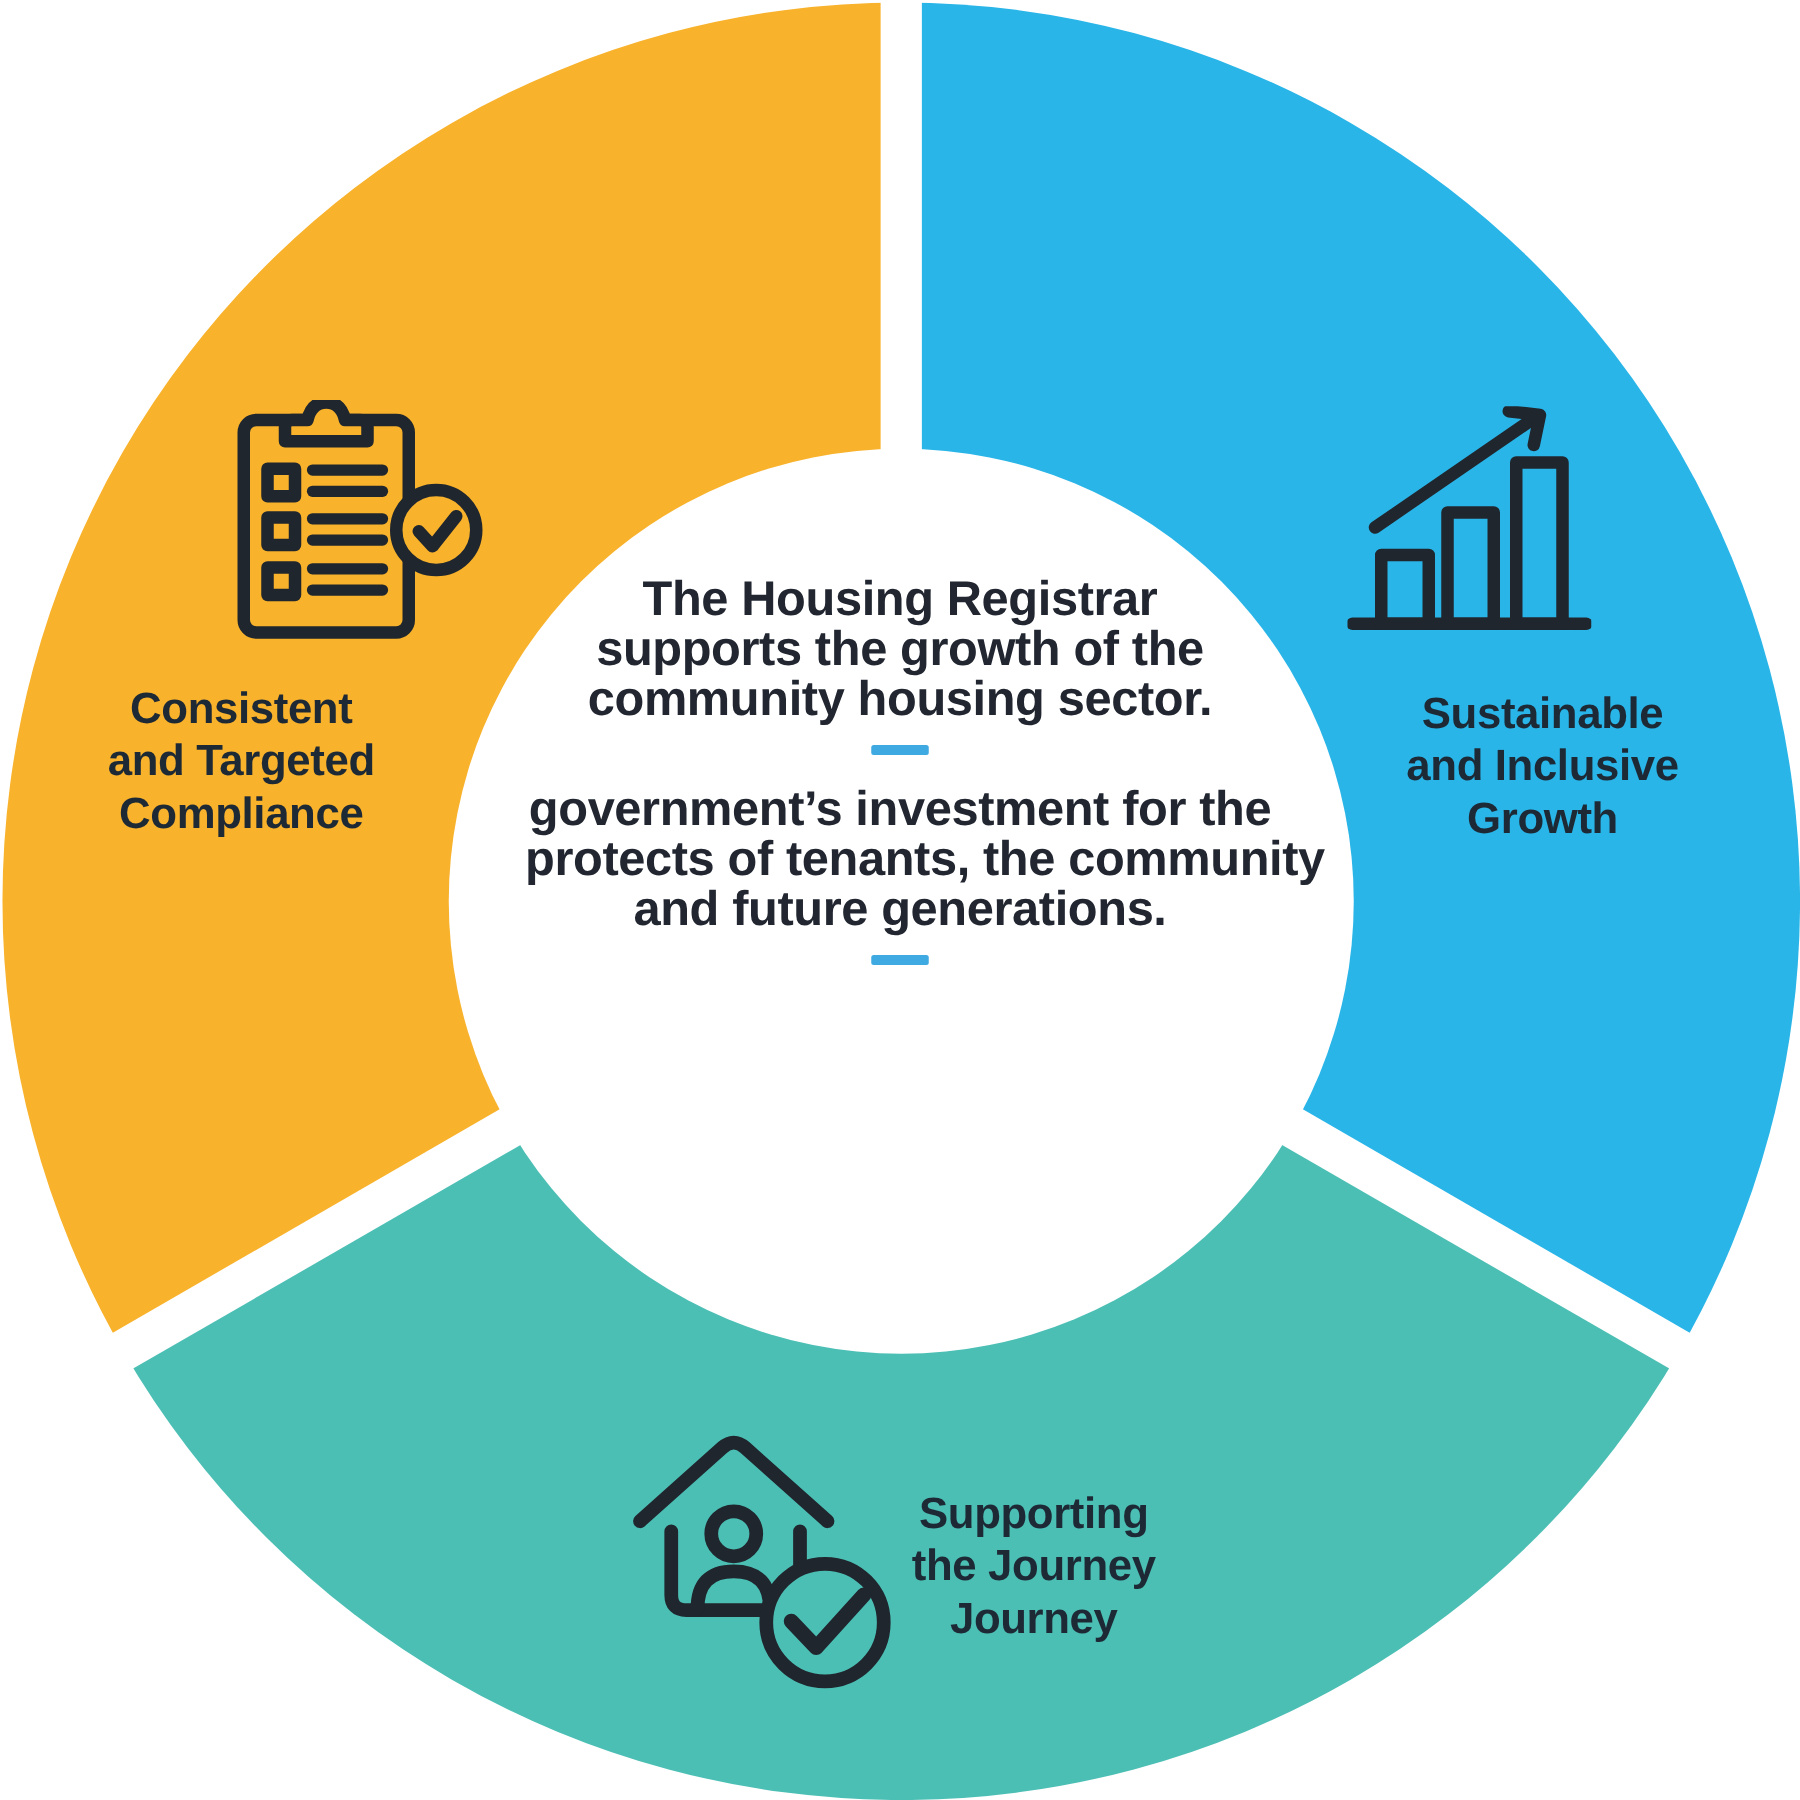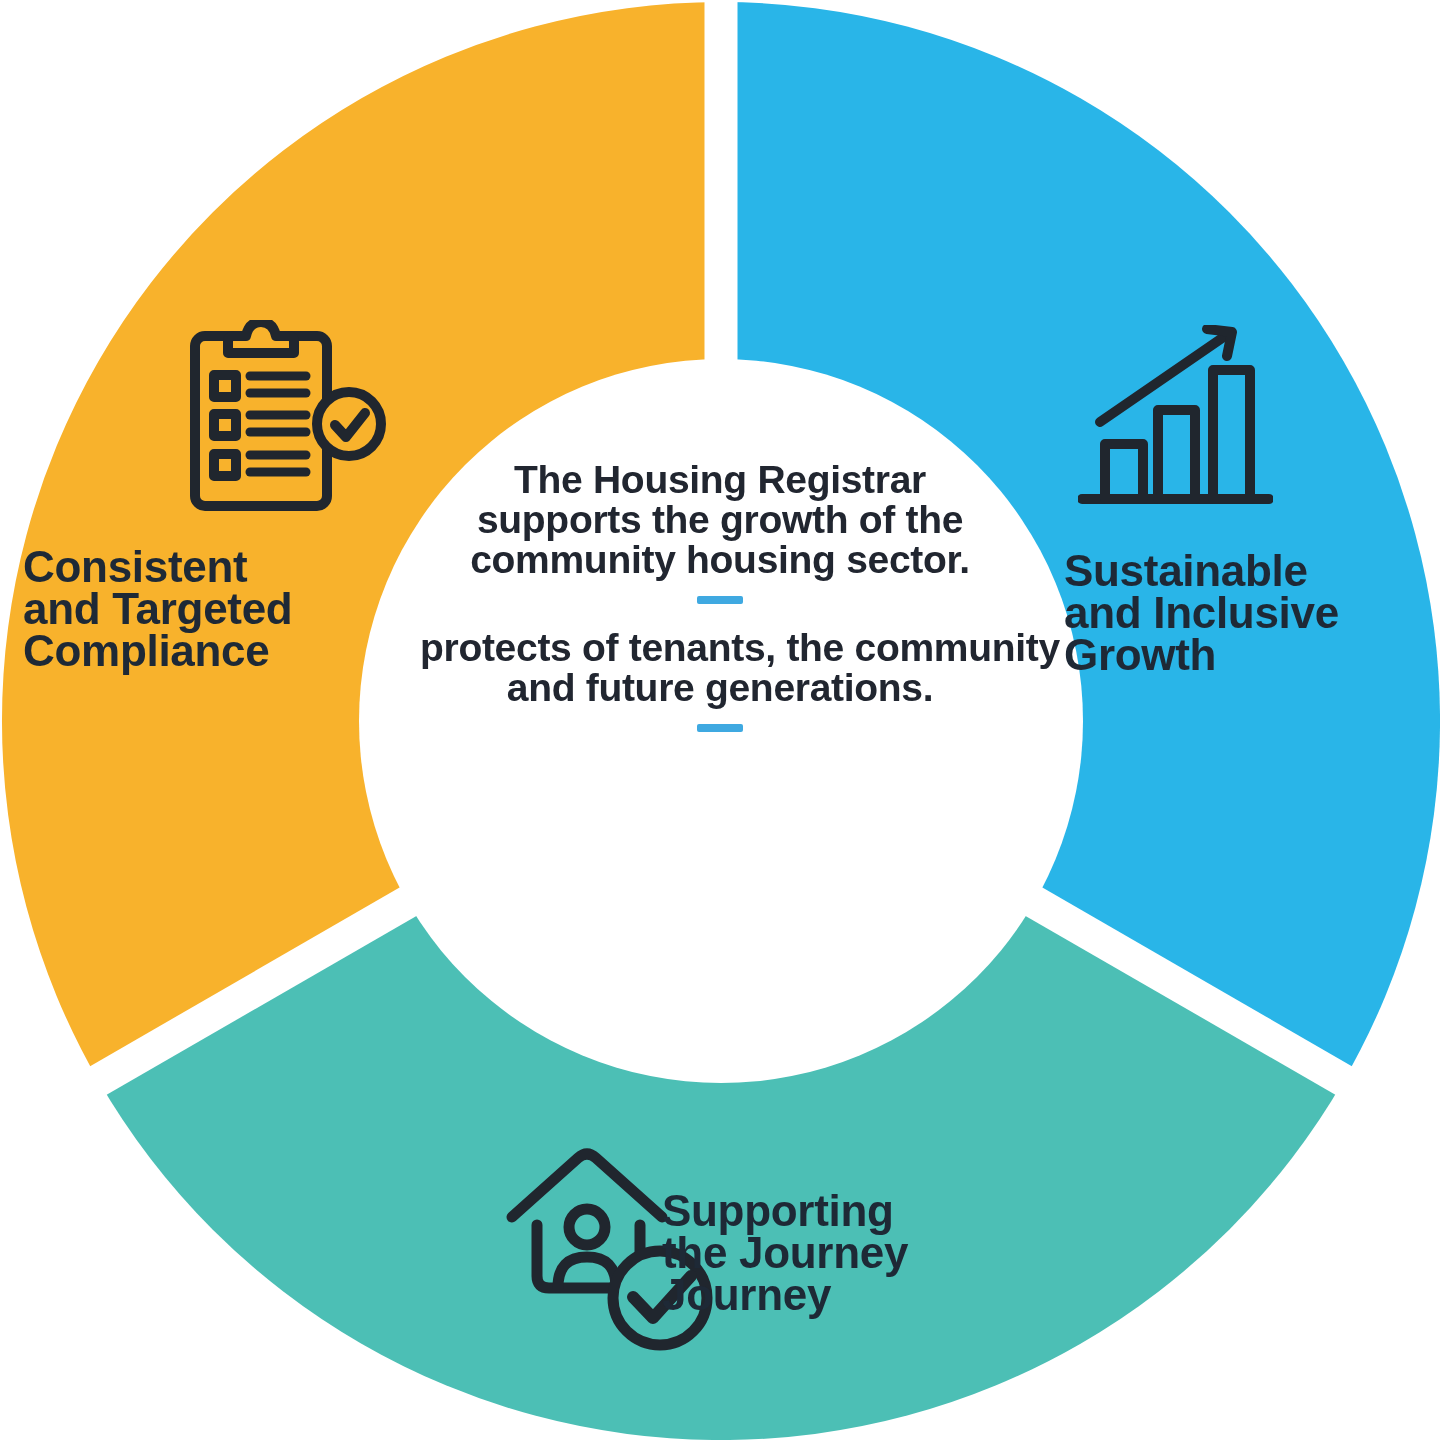--- a/index.html
+++ b/index.html
@@ -12,23 +12,23 @@
     font-family: "Liberation Sans", sans-serif;
   }
   .donut {
     position: absolute;
     left: 0; top: 0;
     width: 1440px; height: 1440px;
   }
   .icon-svg { position: absolute; }
   .seg-label {
     position: absolute;
-    text-align: left;
+    text-align: center;
     font-weight: 700;
-    font-size: 44px;
+    font-size: 35px;
     line-height: 42px;
     letter-spacing: -0.3px;
   }
   .seg-label div { white-space: nowrap; }
   .center-text {
     position: absolute;
     left: 420px;
     top: 460px;
     width: 600px;
     text-align: center;
@@ -121,19 +121,20 @@
   </div>
 
   <div class="center-text" style="color: rgb(33, 38, 48);">
     <div class="stmt">
       <div>The Housing Registrar</div>
       <div>supports the growth of the</div>
       <div>community housing sector.</div>
     </div>
     <div class="dash" style="background: rgb(63, 169, 225);"></div>
     <div class="stmt">
+      <div>government’s investment for the</div>
       <div>protects of tenants, the community</div>
       <div>and future generations.</div>
     </div>
     <div class="dash" style="background: rgb(63, 169, 225);"></div>
   </div>
 
 </div>
 
 </body></html>

